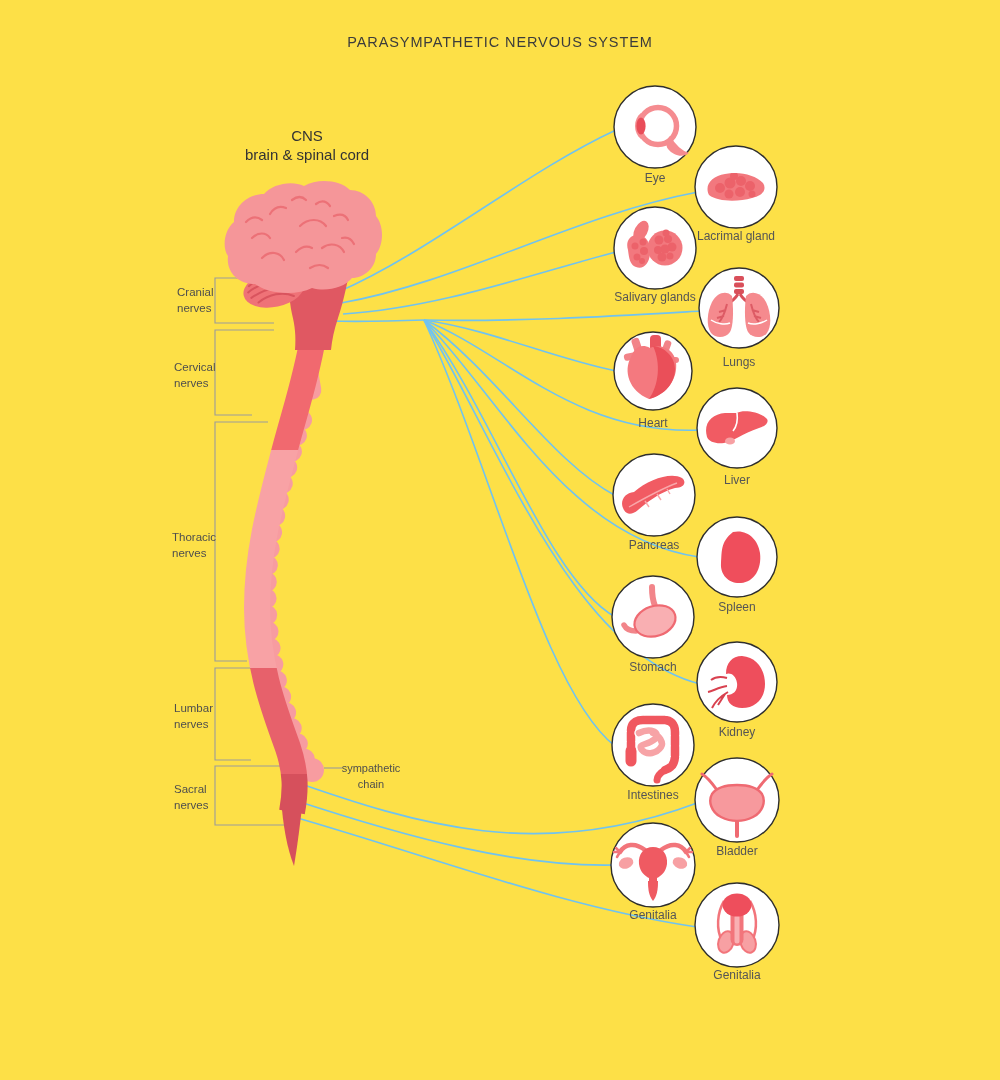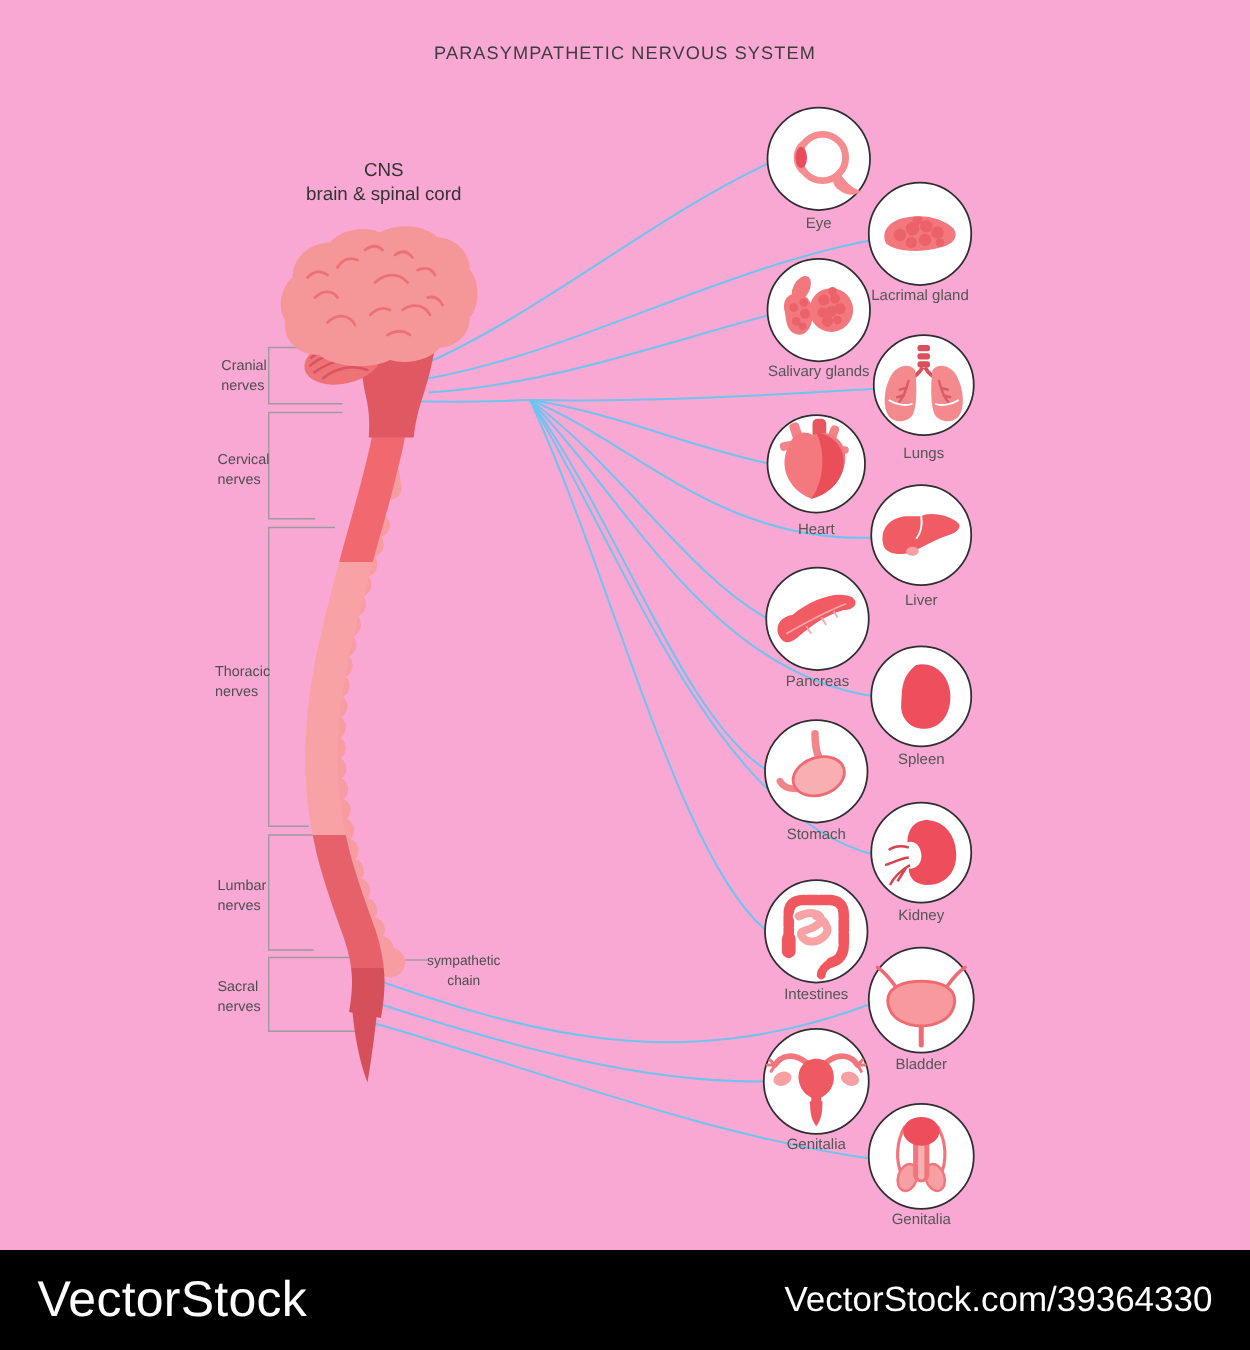--- a/index.html
+++ b/index.html
@@ -1,17 +1,17 @@
 <!DOCTYPE html>
 <html><head>
 <meta charset="utf-8">
 <style>
   html,body{margin:0;padding:0;background:#fff;}
   body{width:1000px;height:1080px;font-family:"Liberation Sans",sans-serif;}
-  .canvas{position:relative;width:1000px;height:1080px;overflow:hidden;background:#f9a8d4;}
+  .canvas{position:relative;width:1000px;height:1080px;overflow:hidden;background:#fde047;}
   svg{position:absolute;top:0;left:0;display:block;}
   .nerve{fill:none;stroke:#70C3F0;stroke-width:1.6;}
   .bracket{fill:none;stroke:#9B9B9B;stroke-width:1.1;}
   .pointer{fill:none;stroke:#9B9B9B;stroke-width:1.1;}
   .sulci{fill:none;stroke:#EC7177;stroke-width:2.2;stroke-linecap:round;}
   .striation{fill:none;stroke:#D9545E;stroke-width:2;stroke-linecap:round;}
   .organ-circle{fill:#ffffff;stroke:#2E2E2E;stroke-width:1.4;}
   text{font-family:"Liberation Sans",sans-serif;}
   .t-title{font-size:14.5px;fill:#3C3C3C;letter-spacing:0.9px;text-anchor:middle;}
   .t-cns{font-size:15px;fill:#333333;text-anchor:middle;}
@@ -305,17 +305,13 @@
       <ellipse cx="11" cy="17" rx="7.5" ry="11" transform="rotate(-18 11 17)" fill="#F7A0A3" stroke="#F2757B" stroke-width="2"></ellipse>
       <rect x="-6.5" y="-16" width="13" height="37" rx="6.5" fill="#F2757B"></rect>
       <path d="M0,-12 L0,16" fill="none" stroke="#F9B0B3" stroke-width="5" stroke-linecap="round"></path>
       <ellipse cx="0" cy="-20" rx="14.5" ry="11.5" fill="#EE4E5C"></ellipse>
     </g>
     <text class="t-organ" x="737" y="979">Genitalia</text>
   </g>
 
 </svg>
 
-<div class="watermark-bar">
-  <span class="wm-brand">VectorStock</span>
-  <span class="wm-url">VectorStock.com/39364330</span>
 </div>
-</div>
 
 </body></html>

